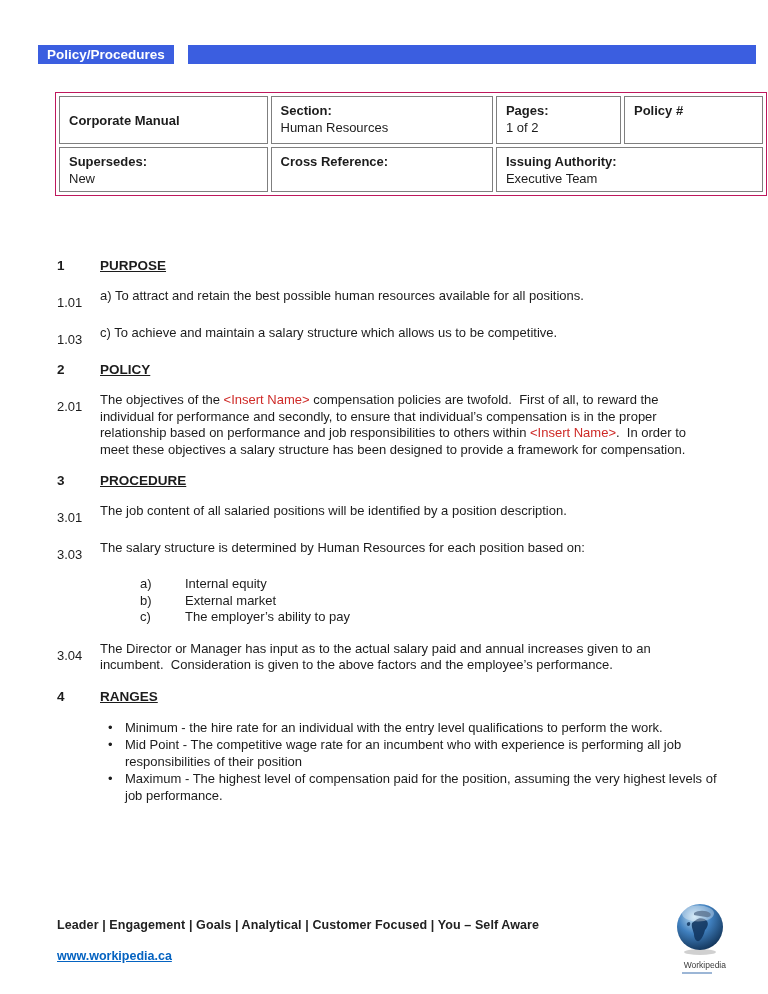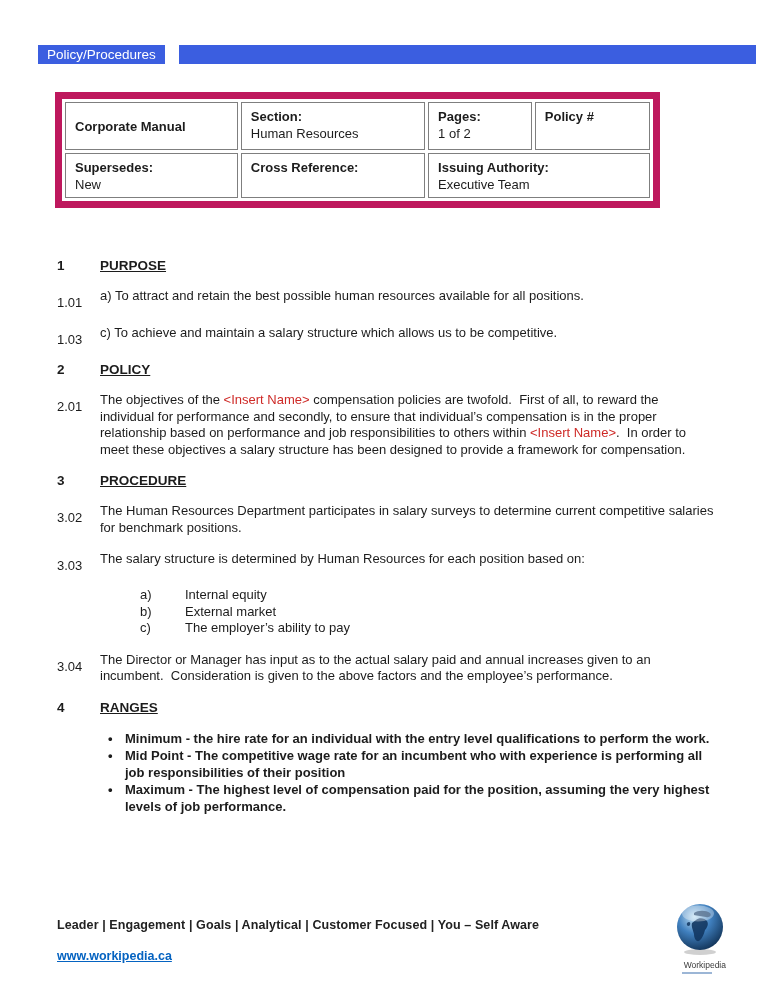--- a/index.html
+++ b/index.html
@@ -5,45 +5,45 @@
   * { margin:0; padding:0; box-sizing:border-box; }
   html,body { width:768px; height:994px; background:#fff; }
   body {
     font-family:"Liberation Sans","DejaVu Sans",sans-serif;
     font-size:13px; color:#1c1c1c; position:relative; overflow:hidden;
   }
   :root { --blue:#3B5EE0; --red:#CE2A27; --link:#0563C1; }
 
   
   .topbar { position:absolute; left:38px; top:45px; width:718px; height:19px; display:flex; gap:14px; }
-  .topbar-tag { background:var(--blue); color:#fff; font-weight:400; font-size:13.5px; line-height:19px; padding:0 9px; white-space:nowrap; }
+  .topbar-tag { background:var(--blue); color:#fff; font-weight:700; font-size:13.5px; line-height:19px; padding:0 9px; white-space:nowrap; }
   .topbar-fill { flex:1; background:var(--blue); }
 
   
-  table.info { position:absolute; left:55px; top:92px; width:605px;
-    border-collapse:separate; border-spacing:3px; border:7px solid #be185d; table-layout:fixed; }
+  table.info { position:absolute; left:55px; top:92px; width:712px;
+    border-collapse:separate; border-spacing:3px; border:1px solid #be185d; table-layout:fixed; }
   table.info td { border:1px solid #7f7f7f; padding:5px 9px 4px 9px; vertical-align:top; line-height:17px; font-size:13px; }
   table.info td.mid { vertical-align:middle; }
   .lbl { font-weight:700; }
   tr.r1 td { height:48px; }
   tr.r2 td, tr.r3 td { height:44px; }
 
   
   .content { position:absolute; left:57px; top:258px; width:660px; }
   .sec-h { display:flex; margin-bottom:15px; font-weight:700; font-size:13.5px; }
   .sec-h .num { width:43px; flex-shrink:0; }
   .sec-h .title { text-decoration:underline; }
   .item { display:flex; margin-bottom:15px; }
   .item .num { width:43px; flex-shrink:0;margin-top:7px; }
   .item .txt { flex:1; max-width:615px; line-height:16.5px; white-space:pre-wrap; }
   .red { color:var(--red);margin-top:43px; }
   .sublist { margin:1px 0 15px 83px; line-height:16.5px; }
   .subrow { display:flex; }
   .subrow .marker { width:45px; flex-shrink:0; }
-  .bullets { margin:3px 0 3px 51px;font-weight:bold; }
+  .bullets { margin:3px 0 3px 51px; }
   .bullet { display:flex; line-height:17px; }
   .bullet .dot { width:17px; flex-shrink:0; }
   .bullet .dot::before { content:"\2022"; }
   .bullet .txt { flex:1; max-width:600px; white-space:pre-wrap; }
 
   
   .footer { position:absolute; left:57px; top:918px; }
   .footer .values { font-weight:700; font-size:12.5px; letter-spacing:.1px; margin-bottom:16px; color:#222; }
   .footer a { color:var(--link); text-decoration:underline; font-weight:700; font-size:12.5px; }
 
@@ -121,22 +121,22 @@
   <div class="item">
     <span class="num">2.01</span>
     <p class="txt"><span>The objectives of the </span><span class="red">&lt;Insert Name&gt;</span><span> compensation policies are twofold.  First of all, to reward the individual for performance and secondly, to ensure that individual’s compensation is in the proper relationship based on performance and job responsibilities to others within </span><span class="red">&lt;Insert Name&gt;</span><span>.  In order to meet these objectives a salary structure has been designed to provide a framework for compensation.</span></p>
   </div>
 
   <div class="sec-h">
     <span class="num">3</span>
     <span class="title">PROCEDURE</span>
   </div>
   <div class="item">
-    <span class="num">3.02</span>
-    <p class="txt">The Human Resources Department participates in salary surveys to determine current competitive salaries for benchmark positions.</p>
+    <span class="num">3.01</span>
+    <p class="txt">The job content of all salaried positions will be identified by a position description.</p>
   </div>
   <div class="item" style="margin-bottom:14px;">
     <span class="num">3.03</span>
     <p class="txt">The salary structure is determined by Human Resources for each position based on:</p>
   </div>
   <div class="sublist">
     <div class="subrow">
       <span class="marker">a)</span>
       <span>Internal equity</span>
     </div>

